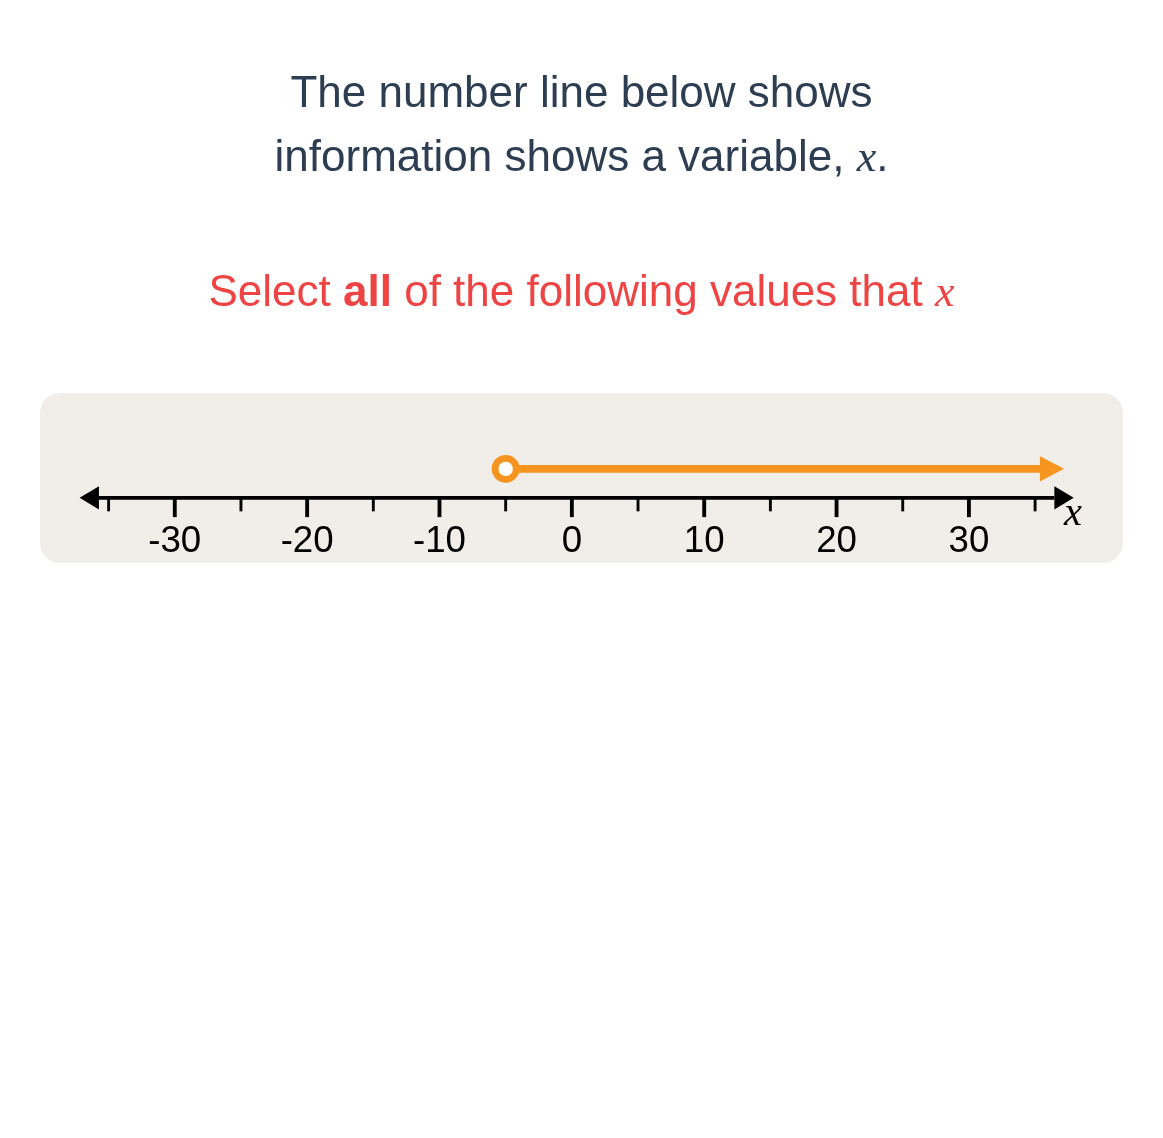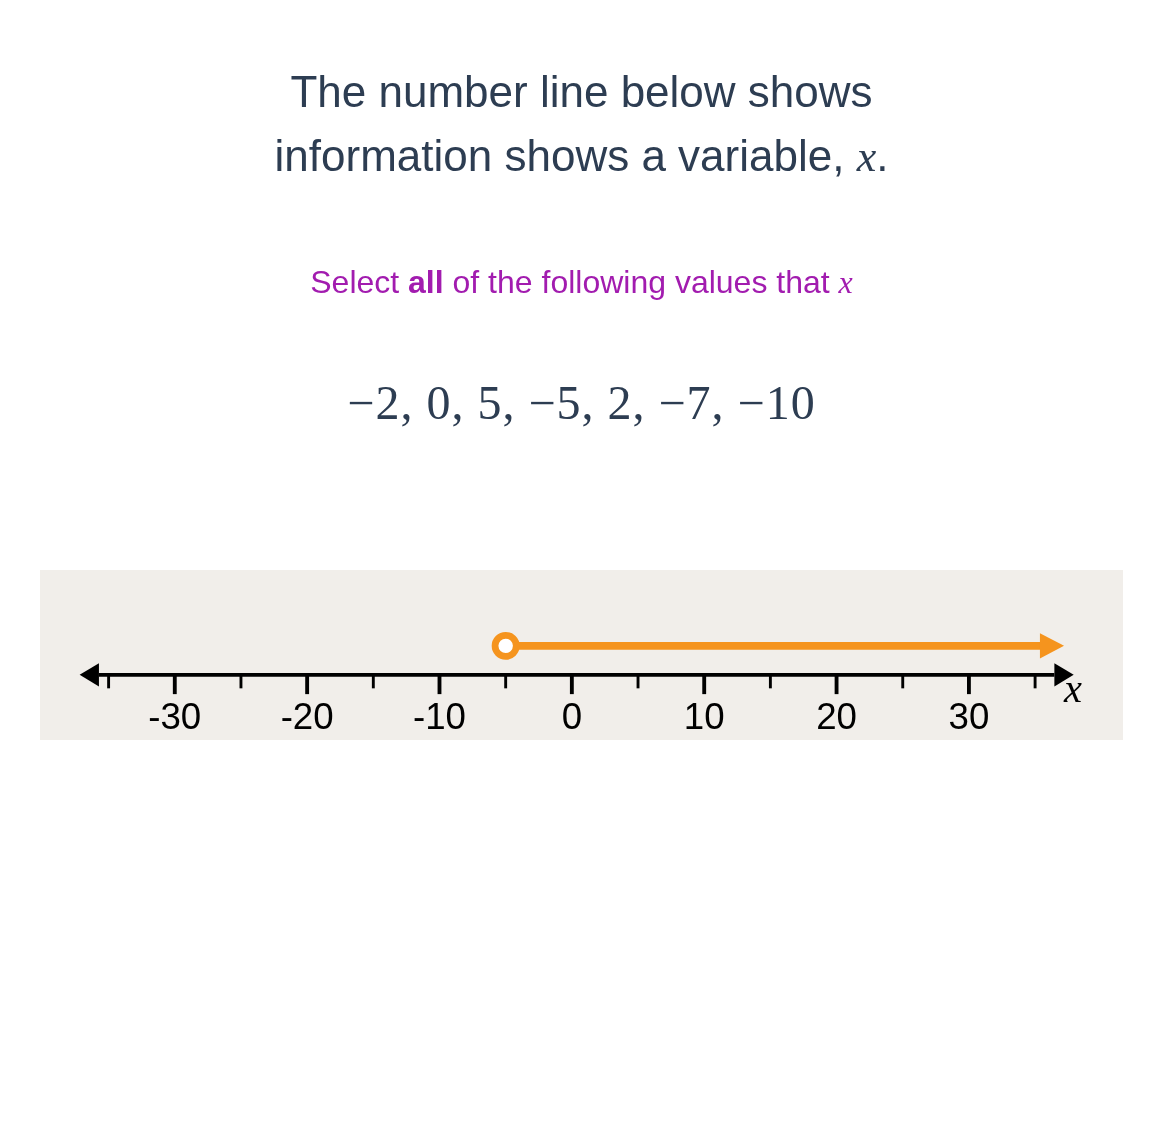--- a/index.html
+++ b/index.html
@@ -20,42 +20,42 @@
       text-align: center;
     }
     .intro-text {
       font-size: 44px;
       line-height: 1.45;
       color: #2d3d52;
       margin-bottom: 70px;
       padding: 0 80px;
     }
     .question-text {
-      font-size: 32px;
+      font-size: 44px;
       line-height: 1.45;
-      color: #a21caf;
+      color: #ef4444;
       margin-bottom: 70px;
     }
     .question-text .bold {
       font-weight: 700;
     }
     .italic-var {
       font-family: 'Times New Roman', serif;
       font-style: italic;
     }
     .values-row {
       font-family: 'Times New Roman', serif;
       font-size: 48px;
       color: #2d3d52;
       letter-spacing: 1px;
       margin-bottom: 140px;
     }
     .number-line-container {
       background: #f1eeea;
-      border-radius: 0;
+      border-radius: 20px;
       margin: 0 20px;
       padding: 30px 30px 20px 30px;
       position: relative;
       height: 170px;
     }
     .number-line-svg {
       width: 100%;
       height: 140px;
     }
     .axis-line {
@@ -105,21 +105,20 @@
 <div class="content">
   <div class="intro-text">
     <span>The number line below shows</span><br>
     <span>information shows a variable, </span><span class="italic-var">x</span><span>.</span>
   </div>
 
   <div class="question-text">
     <span>Select </span><span class="bold">all</span><span> of the following values that </span><span class="italic-var">x</span><br>
   </div>
 
-  <div class="values-row">−2,    0,    5,  −5,    2,  −7,  −10</div>
 
   <div class="number-line-container">
     <svg class="number-line-svg" viewBox="0 0 1060 140">
       <g id="numberline-group">
           <line x1="451.4285714285714" y1="45" x2="1015" y2="45" class="ray-line"></line>
           <polygon points="1005,32 1030,45 1005,58" class="arrow-head"></polygon>
           <circle cx="451.4285714285714" cy="45" r="11" class="open-circle"></circle>
           <line x1="30" y1="75" x2="1020" y2="75" class="axis-line"></line>
           <polygon points="30,63 10,75 30,87" class="arrow-axis"></polygon>
           <polygon points="1020,63 1040,75 1020,87" class="arrow-axis"></polygon>

